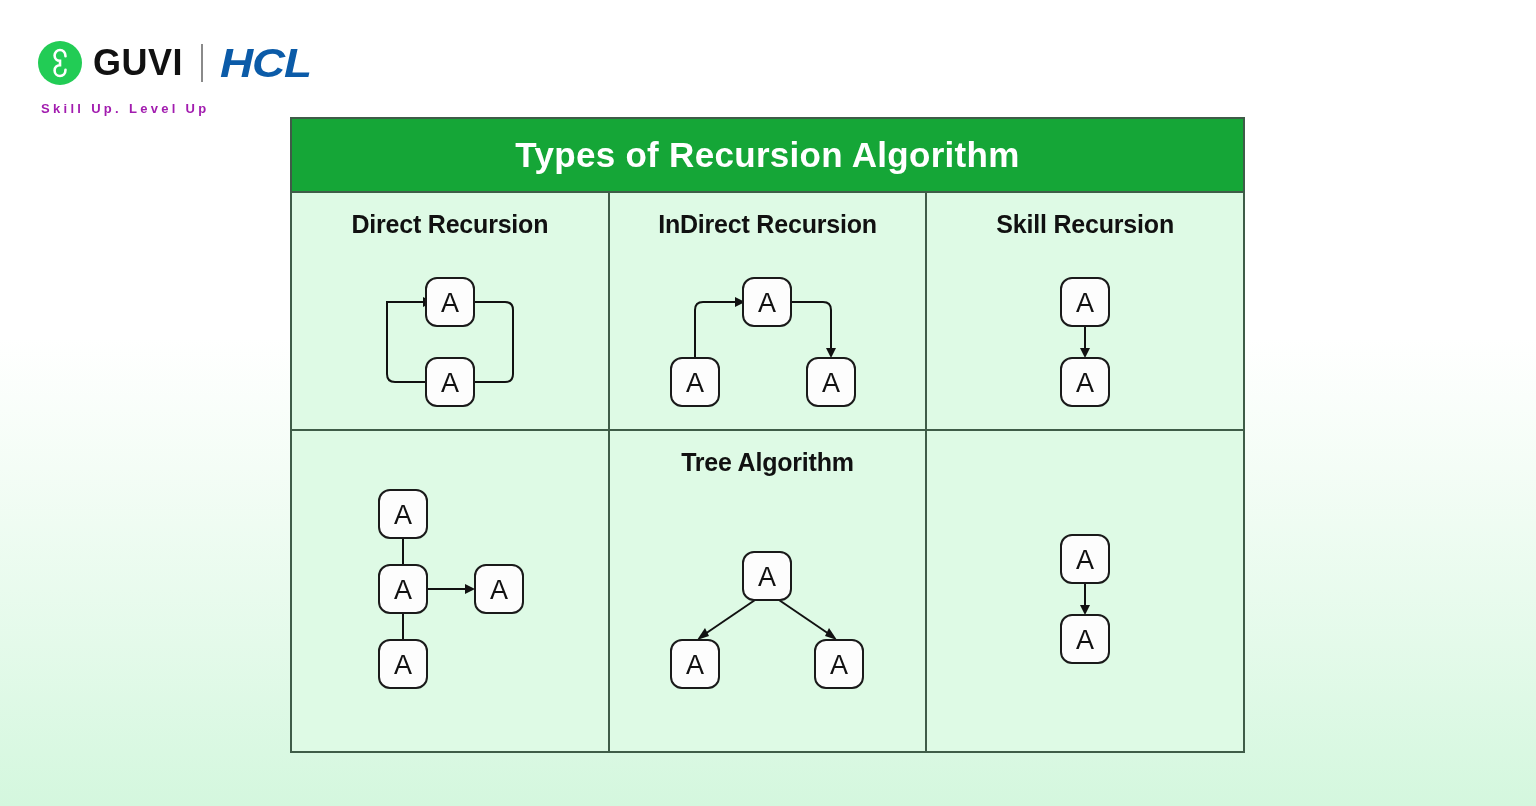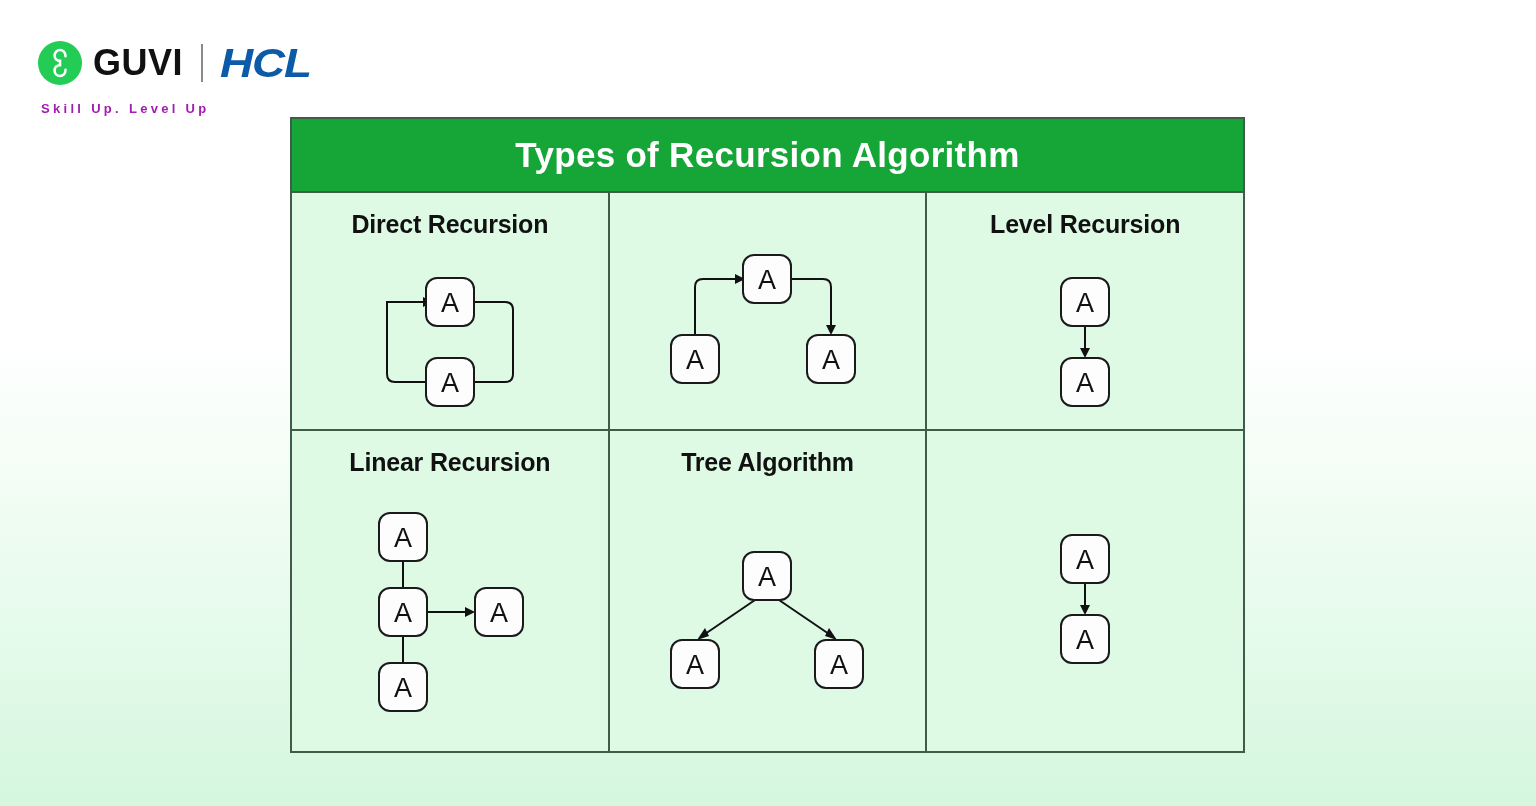--- a/index.html
+++ b/index.html
@@ -186,20 +186,21 @@
           </g>
           <g>
             <rect class="node-rect" x="71" y="104" width="48" height="48" rx="11"></rect>
             <text class="node-label" x="95" y="129">A</text>
           </g>
         </svg>
       </div>
     </div>
 
     <div class="cell">
+      <div class="cell-title">InDirect Recursion</div>
       <div class="diagram">
         <svg width="220" height="160" viewBox="0 0 220 160">
           <path class="edge" d="M38 128 V56 Q38 48 46 48 H78"></path>
           <polygon points="88,48 78,43 78,53" fill="#111111"></polygon>
           <path class="edge" d="M134 48 H166 Q174 48 174 56 V94"></path>
           <polygon points="174,104 169,94 179,94" fill="#111111"></polygon>
           <g>
             <rect class="node-rect" x="86" y="24" width="48" height="48" rx="11"></rect>
             <text class="node-label" x="110" y="49">A</text>
           </g>
@@ -209,39 +210,38 @@
           </g>
           <g>
             <rect class="node-rect" x="150" y="104" width="48" height="48" rx="11"></rect>
             <text class="node-label" x="174" y="129">A</text>
           </g>
         </svg>
       </div>
     </div>
 
     <div class="cell">
-      <div class="cell-title">Level Recursion</div>
+      <div class="cell-title">Skill Recursion</div>
       <div class="diagram">
         <svg width="120" height="160" viewBox="0 0 120 160">
           <path class="edge" d="M60 72 V94"></path>
           <polygon points="60,104 55,94 65,94" fill="#111111"></polygon>
           <g>
             <rect class="node-rect" x="36" y="24" width="48" height="48" rx="11"></rect>
             <text class="node-label" x="60" y="49">A</text>
           </g>
           <g>
             <rect class="node-rect" x="36" y="104" width="48" height="48" rx="11"></rect>
             <text class="node-label" x="60" y="129">A</text>
           </g>
         </svg>
       </div>
     </div>
 
     <div class="cell">
-      <div class="cell-title">Linear Recursion</div>
       <div class="diagram">
         <svg width="190" height="230" viewBox="0 0 190 230">
           <path class="edge" d="M48 62 V88"></path>
           <path class="edge" d="M48 138 V164"></path>
           <path class="edge" d="M72 113 H110"></path>
           <polygon points="120,113 110,108 110,118" fill="#111111"></polygon>
           <g>
             <rect class="node-rect" x="24" y="14" width="48" height="48" rx="11"></rect>
             <text class="node-label" x="48" y="39">A</text>
           </g>

